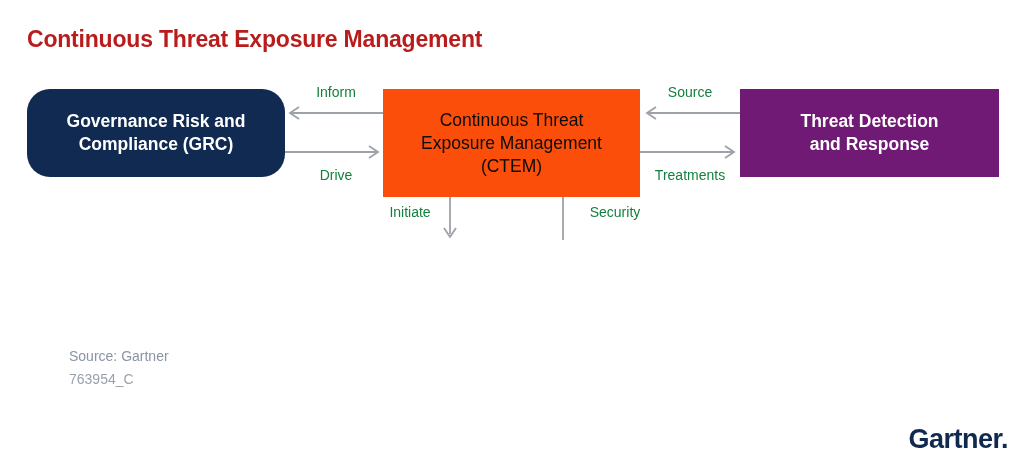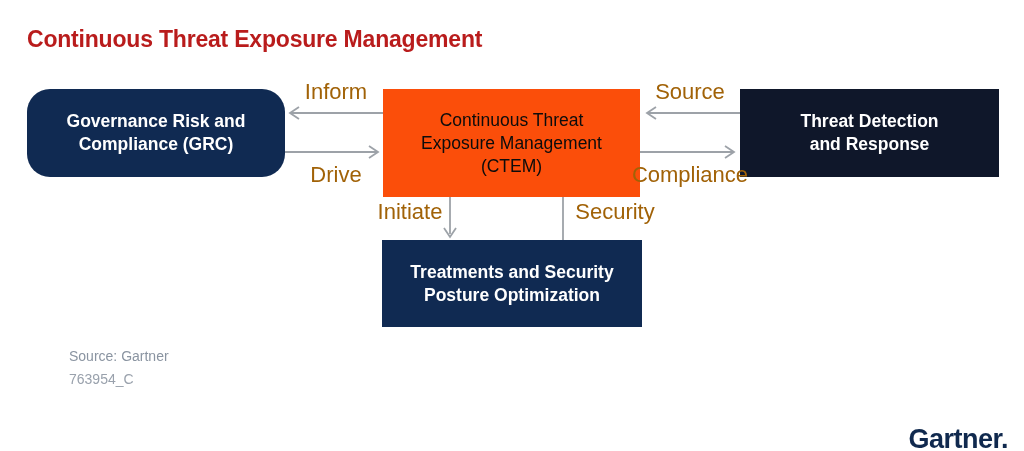--- a/index.html
+++ b/index.html
@@ -55,23 +55,23 @@
     color: #0c0c0c;
     font-weight: 500;
   }
   .node-grc  { left: 27px;  top: 89px;  width: 258px; height: 88px; border-radius: 23px; }
   .node-ctem { left: 383px; top: 89px;  width: 257px; height: 108px; }
   .node-tdr  { left: 740px; top: 89px;  width: 259px; height: 88px; }
   .node-tspo { left: 382px; top: 240px; width: 260px; height: 87px; }
   .edge-label {
     position: absolute;
     transform: translateX(-50%);
-    font-size: 22px;
+    font-size: 14px;
     line-height: 22px;
-    color: #a16207;
+    color: #15803d;
     white-space: nowrap;
   }
   .lbl-inform     { left: 336px; top: 81px; }
   .lbl-drive      { left: 336px; top: 164px; }
   .lbl-enrich     { left: 690px; top: 81px; }
   .lbl-prioritize { left: 690px; top: 164px; }
   .lbl-initiate   { left: 410px; top: 201px; }
   .lbl-validate   { left: 615px; top: 201px; }
   .source-line {
     position: absolute;
@@ -126,30 +126,28 @@
     </g>
   </svg>
 
   <div class="node navy node-grc" style="background: rgb(16, 42, 82);">Governance Risk and
 Compliance (GRC)</div>
 
   <div class="node orange node-ctem" style="background: rgb(251, 78, 10);">Continuous Threat
 Exposure Management
 (CTEM)</div>
 
-  <div class="node navy node-tdr" style="background: #0f172a;">Threat Detection
+  <div class="node navy node-tdr" style="background: #701a75;">Threat Detection
 and Response</div>
 
-  <div class="node navy node-tspo" style="background: rgb(16, 42, 82);">Treatments and Security
-Posture Optimization</div>
 
   <div class="edge-label lbl-inform">Inform</div>
   <div class="edge-label lbl-drive">Drive</div>
   <div class="edge-label lbl-enrich">Source</div>
-  <div class="edge-label lbl-prioritize">Compliance</div>
+  <div class="edge-label lbl-prioritize">Treatments</div>
   <div class="edge-label lbl-initiate">Initiate</div>
   <div class="edge-label lbl-validate">Security</div>
 
   <div class="source-line source-text">Source: Gartner</div>
   <div class="source-line figure-id">763954_C</div>
 
   <div class="logo">Gartner.</div>
 
 </div>
 

